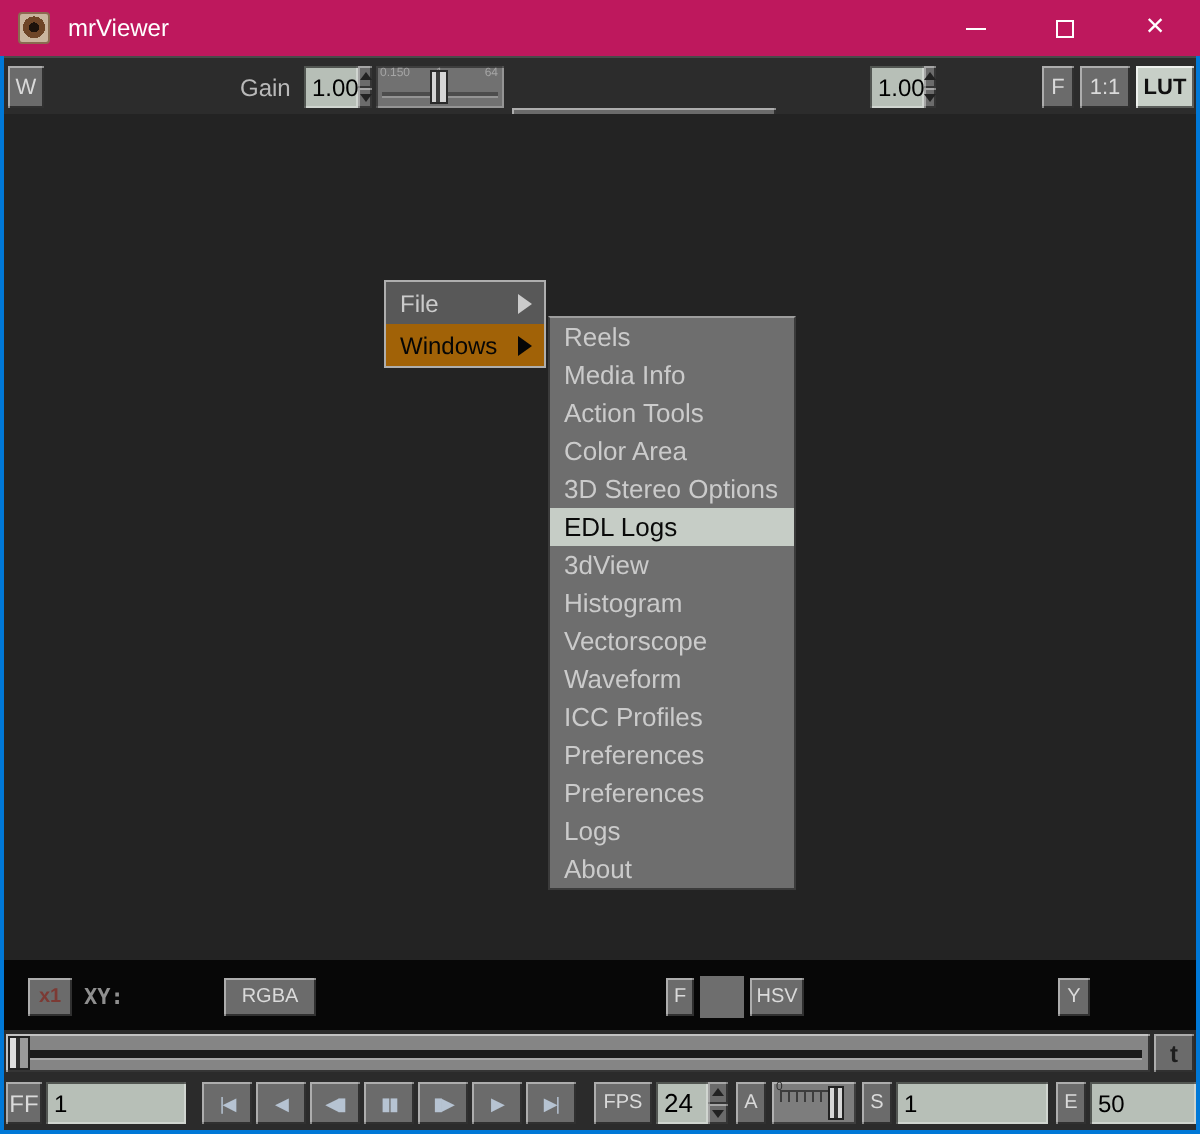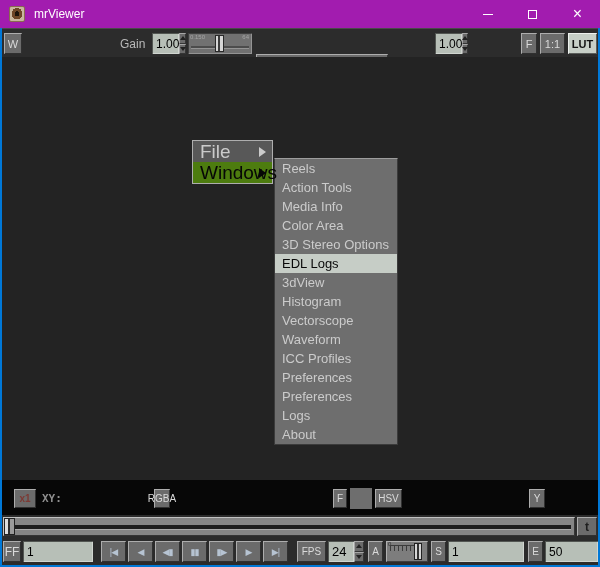--- a/index.html
+++ b/index.html
@@ -4,21 +4,21 @@
 <style>
   * { margin:0; padding:0; box-sizing:border-box; }
   html,body { background:#444; }
   #window {
     position:relative; width:600px; height:567px;
     background:#0078d7;
     font-family:"Liberation Sans", sans-serif;
     overflow:hidden;
   }
   
-  .titlebar { position:absolute; top:0; left:0; right:0; height:28px; background:#a21caf; display:flex; align-items:center; }
+  .titlebar { position:absolute; top:0; left:0; right:0; height:28px; background:#be185d; display:flex; align-items:center; }
   .app-icon { width:16px; height:16px; margin-left:9px; border-radius:2px;
     background: radial-gradient(circle at 50% 48%, #1d120b 0 2.5px, #6e4527 2.5px 5.5px, #c9b59e 5.5px); border:1px solid #8a6a50; }
   .title-text { color:#ffffff; font-size:12px; margin-left:9px; }
   .win-controls { position:absolute; right:0; top:0; height:28px; display:flex; }
   .win-btn { width:45px; height:28px; display:flex; align-items:center; justify-content:center; color:#fff; font-size:13px; }
   .glyph-min { width:10px; height:1px; background:#fff; }
   .glyph-max { width:9px; height:9px; border:1px solid #fff; }
   
   .body { position:absolute; top:28px; left:2px; right:2px; bottom:2px; background:#232323; overflow:hidden; }
   
@@ -34,23 +34,23 @@
   .spin-arrows { width:10px; display:flex; flex-direction:column; }
   .spin-up, .spin-down { flex:1; background:#6b6b6b; box-shadow: inset 1px 1px 0 rgba(255,255,255,.4), inset -1px -1px 0 rgba(0,0,0,.5); display:flex; align-items:center; justify-content:center; }
   .tri-up { width:0;height:0;border-left:3px solid transparent;border-right:3px solid transparent;border-bottom:4px solid #222; }
   .tri-down { width:0;height:0;border-left:3px solid transparent;border-right:3px solid transparent;border-top:4px solid #222; }
   .hslider { background:#717171; box-shadow: inset 1px 1px 0 rgba(0,0,0,.45), inset -1px -1px 0 rgba(255,255,255,.25); position:relative; }
   .hslider .line { position:absolute; left:3px; right:3px; top:13px; height:2px; background:#4c4c4c; box-shadow:0 1px 0 rgba(255,255,255,.25); }
   .hslider .tick-label { position:absolute; top:1px; font-size:6px; color:#a5a5a5; }
   .hslider .handle { position:absolute; top:3px; width:7px; height:15px; background:linear-gradient(90deg,#d6d6d6 0 2px,#3c3c3c 2px 4px,#d6d6d6 4px); box-shadow:0 0 0 1px #2a2a2a; }
   
   .menu1 { position:absolute; left:190px; top:112px; width:81px; background:#585858; border:1px solid #aeaeae; z-index:5; }
-  .menu1-row { height:21px; display:flex; align-items:center; padding-left:7px; color:#cbcbcb; font-size:19px; position:relative; }
+  .menu1-row { height:21px; display:flex; align-items:center; padding-left:7px; color:#cbcbcb; font-size:12px; position:relative; }
   .menu1-row .arrow { position:absolute; right:6px; width:0; height:0; border-top:5px solid transparent; border-bottom:5px solid transparent; border-left:7px solid #cbcbcb; }
-  .menu1-row.selected { background:#4d7c0f; color:#060606; }
+  .menu1-row.selected { background:#a16207; color:#060606; }
   .menu1-row.selected .arrow { border-left-color:#060606; }
   .submenu { position:absolute; left:272px; top:130px; width:124px; background:#6e6e6e; border:1px solid #3b3b3b; border-top-color:#9d9d9d; z-index:4; }
   .submenu-item { height:19px; line-height:19px; padding-left:7px; color:#cbcbcb; font-size:13px; white-space:nowrap; }
   .submenu-item.selected { background:#c6cdc6; color:#0a0a0a; }
   
   .statusbar { position:absolute; left:0; right:0; top:452px; height:35px; background:#070707; }
   .st { position:absolute; top:9px; height:19px; }
   .mono { font-family:"DejaVu Sans Mono", monospace; }
   
   .timelinebar { position:absolute; left:0; right:0; top:487px; height:23px; background:#2b2b2b; }
@@ -151,40 +151,40 @@
         <div class="arrow"></div>
       </div>
       <div class="menu1-row selected">
         <span>Windows</span>
         <div class="arrow"></div>
       </div>
     </div>
 
     <div class="submenu">
       <div class="submenu-item">Reels</div>
+      <div class="submenu-item">Media Info</div>
       <div class="submenu-item">Action Tools</div>
-      <div class="submenu-item">Media Info</div>
       <div class="submenu-item">Color Area</div>
       <div class="submenu-item">3D Stereo Options</div>
       <div class="submenu-item selected">EDL Logs</div>
       <div class="submenu-item">3dView</div>
       <div class="submenu-item">Histogram</div>
       <div class="submenu-item">Vectorscope</div>
       <div class="submenu-item">Waveform</div>
       <div class="submenu-item">ICC Profiles</div>
       <div class="submenu-item">Preferences</div>
       <div class="submenu-item">Preferences</div>
       <div class="submenu-item">Logs</div>
       <div class="submenu-item">About</div>
     </div>
 
     <div class="statusbar">
       <div class="st raised" style="left:12px; width:22px; color:#7c3a34; font-weight:bold; font-size:10px;">x1</div>
       <div class="st label mono" style="left:40px; font-size:11px; font-weight:bold; color:#8f8f8f;">XY:</div>
-      <div class="st raised" style="left:110px; width:16px; font-size:10px;margin-left:42px;">RGBA</div>
+      <div class="st raised" style="left:110px; width:46px; font-size:10px;">RGBA</div>
       <div class="st raised" style="left:331px; width:14px; font-size:10px;">F</div>
       <div class="st" style="left:348px; width:22px; height:21px; top:8px; background:#6e6e6e;"></div>
       <div class="st raised" style="left:373px; width:27px; font-size:10px;">HSV</div>
       <div class="st raised" style="left:527px; width:16px; font-size:10px;">Y</div>
     </div>
 
     <div class="timelinebar">
       <div class="tl-track">
         <div class="tl-groove"></div>
         <div class="tl-handle"></div>

